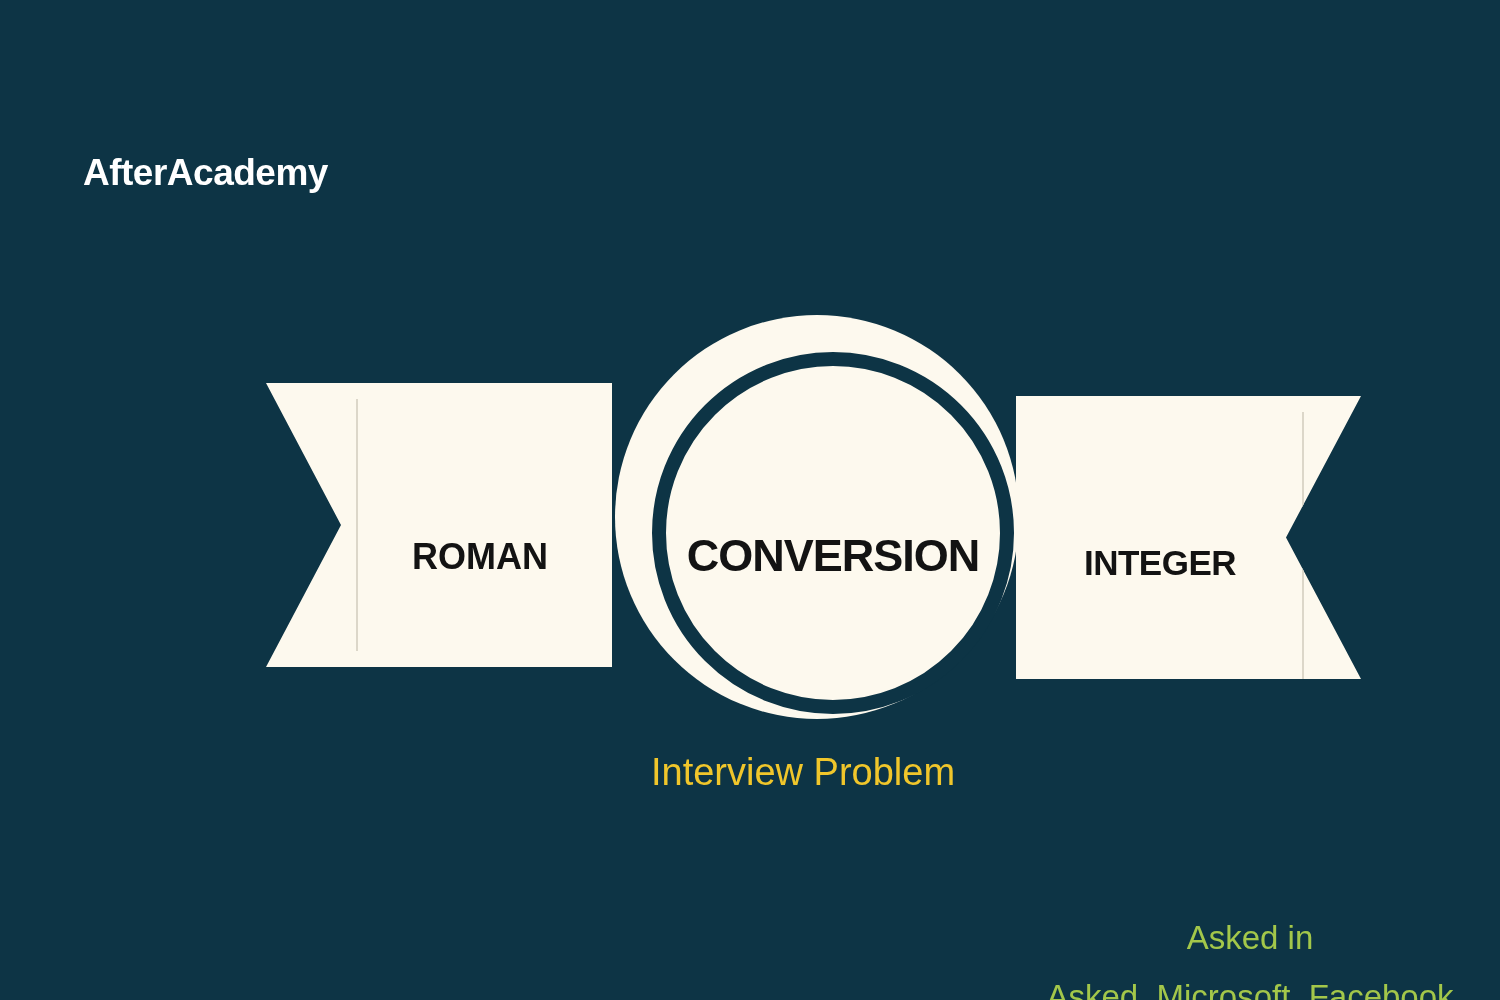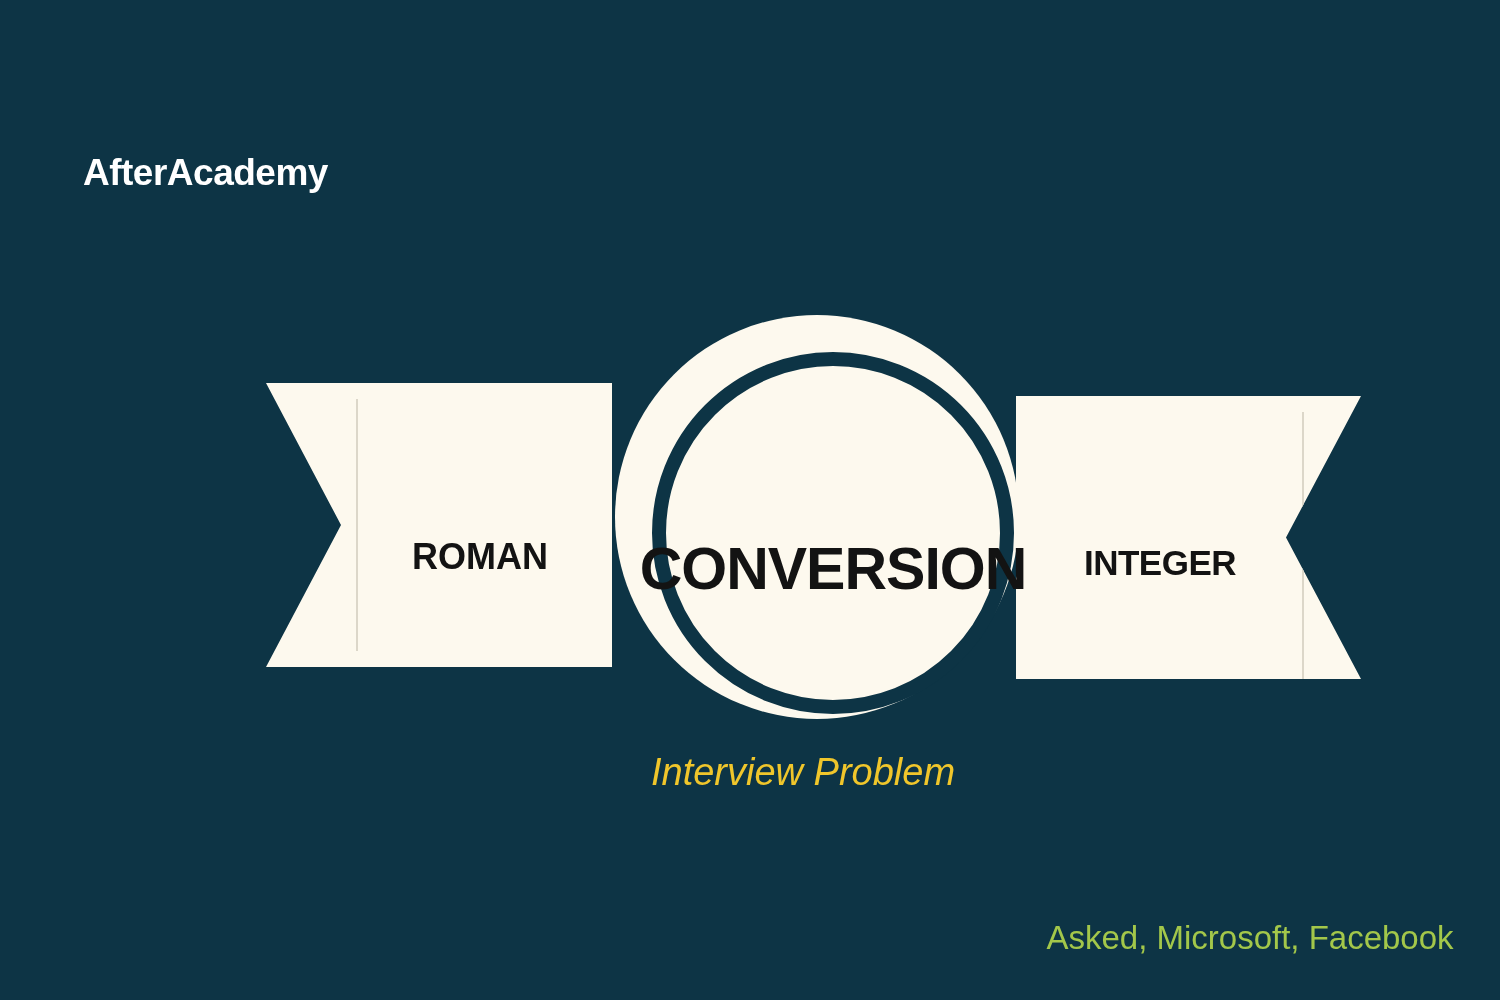--- a/index.html
+++ b/index.html
@@ -99,39 +99,38 @@
     width: 362px;
     height: 362px;
     box-sizing: border-box;
     border: 14px solid var(--bg);
     border-radius: 50%;
     background: var(--cream);
   }
   .badge-label {
     position: absolute;
     left: 50%;
-    top: 238px;
+    top: 225px;
     transform: translate(-50%, -50%);
-    font-size: 59px;
+    font-size: 45px;
     font-weight: 700;
     letter-spacing: -1px;
     color: var(--ink);
     white-space: nowrap;
   }
 
   
   .caption {
     position: absolute;
     left: 739px;
     top: 708px;
     transform: translate(-50%, -50%);
     font-size: 38px;
     color: var(--yellow);
     white-space: nowrap;
-    font-style: italic;
   }
 
   .footer {
     position: absolute;
     left: 1186px;
     top: 836px;
     transform: translateX(-50%);
     text-align: center;
     font-size: 33px;
     line-height: 43px;
@@ -157,16 +156,17 @@
   </div>
 
   <div class="badge-circle">
     <div class="badge-inner"></div>
     <div class="badge-label">CONVERSION</div>
   </div>
 
   <div class="caption">Interview Problem</div>
 
   <div class="footer">
+    <div>Asked in</div>
     <div>Asked, Microsoft, Facebook</div>
   </div>
 
 </div>
 
 </body></html>

